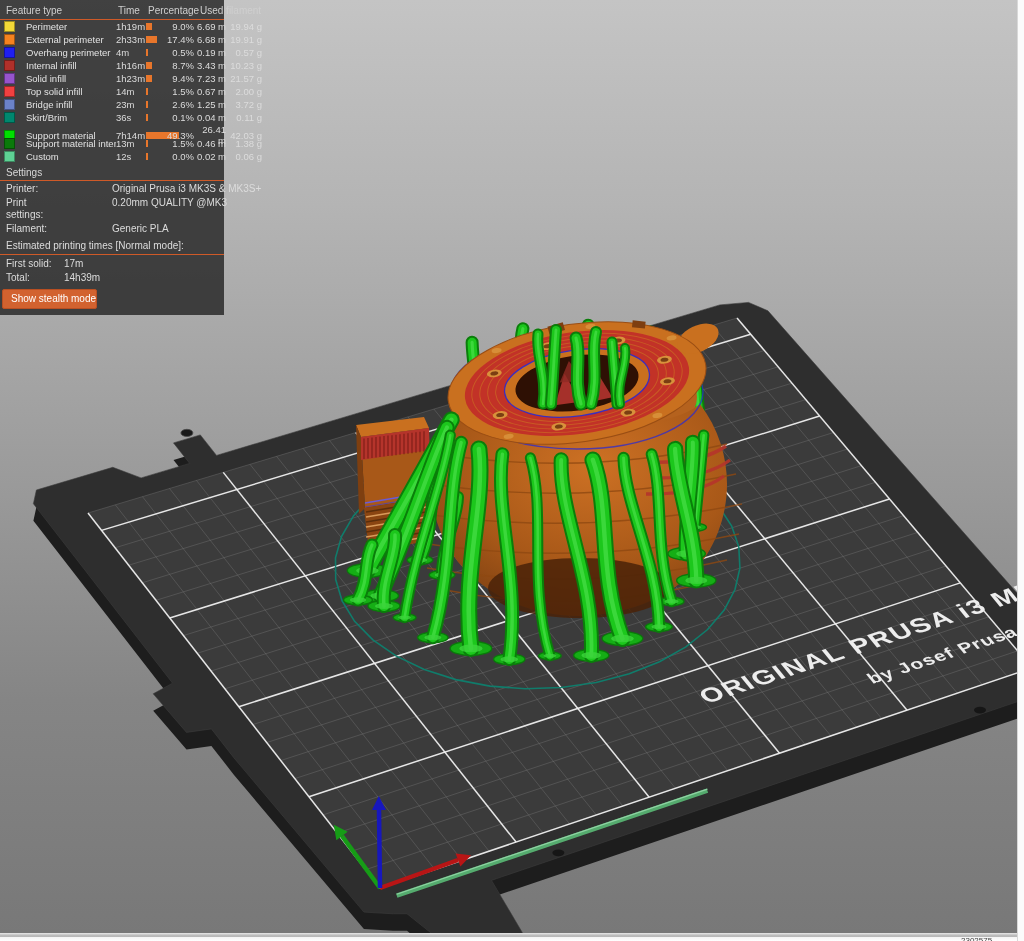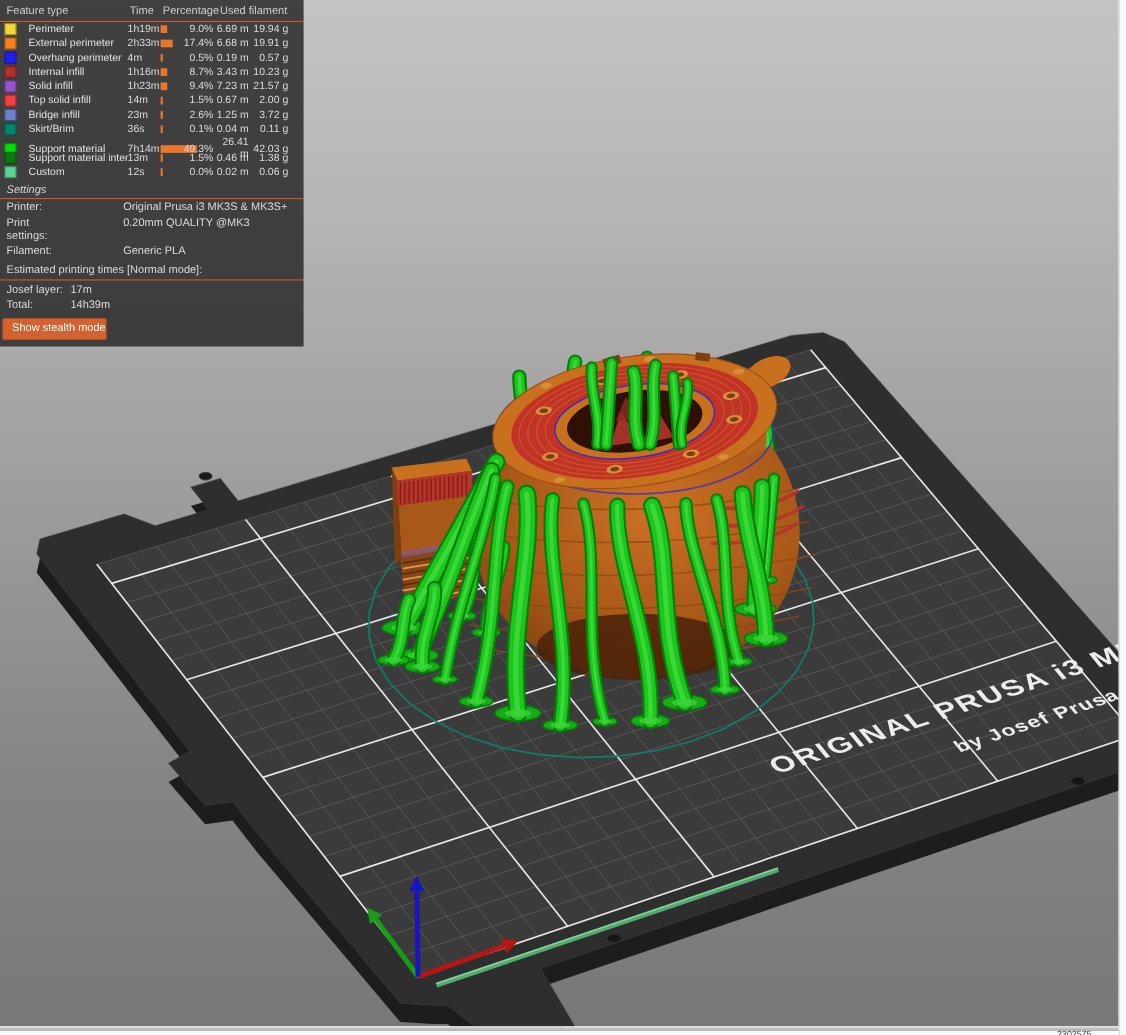--- a/index.html
+++ b/index.html
@@ -9,33 +9,33 @@
   #viewport{position:absolute;left:0;top:0;width:1017px;height:933px;
     background:linear-gradient(180deg,#c4c4c4 0%,#b4b4b4 22%,#9a9a9a 52%,#858585 75%,#787878 100%);}
   #scene{position:absolute;left:0;top:0;}
   
   #right-strip{position:absolute;right:0;top:0;width:7px;height:941px;background:#fbfbfb;border-left:1px solid #d8d8d8;box-sizing:border-box;}
   
   #bottom-strip{position:absolute;left:0;top:933px;width:1017px;height:8px;overflow:hidden;
     background:linear-gradient(180deg,#e9e9e9 0%,#bcbcbc 30%,#b6b6b6 55%,#f6f6f6 56%,#ffffff 100%);}
   #corner-status{position:absolute;left:961px;top:3px;font-size:8px;color:#3a3a3a;letter-spacing:0px;}
   
-  #legend-panel{position:absolute;left:0;top:0;width:276px;background:rgba(45,45,45,0.87);
+  #legend-panel{position:absolute;left:0;top:0;width:224px;background:rgba(45,45,45,0.87);
     color:#dcdcdc;font-size:10px;padding-bottom:6px;z-index:5;}
   .lg-header{display:grid;grid-template-columns:112px 30px 52px 68px;padding:5px 6px 3px 6px;
     border-bottom:1px solid #cf5a28;color:#cfcfcf;}
   .lg-row{display:grid;grid-template-columns:22px 90px 30px 50px 34px 36px;align-items:center;height:13px;padding-left:4px;}
   .lg-swatch{width:11px;height:11px;border:1px solid rgba(0,0,0,.35);box-sizing:border-box;}
   .lg-label{white-space:nowrap;overflow:hidden;font-size:9.5px;color:#e2e2e2;}
   .lg-time{font-size:9.5px;}
   .lg-barcell{position:relative;height:13px;}
   .lg-bar{position:absolute;left:0;top:3px;height:7px;background:#e8762b;}
   .lg-pct{position:absolute;right:2px;top:1px;font-size:9.5px;}
   .lg-m,.lg-g{text-align:right;font-size:9.5px;padding-right:4px;}
-  .lg-section{padding:4px 6px 2px 6px;border-bottom:1px solid #cf5a28;color:#d8d8d8;font-style:italic;}
+  .lg-section{padding:4px 6px 2px 6px;border-bottom:1px solid #cf5a28;color:#d8d8d8;}
   .lg-kv{display:grid;grid-template-columns:58px auto;padding:2px 6px 0 6px;line-height:12px;}
   .lg-kv .v{white-space:nowrap;margin-left:48px;}
   .lg-times-title{padding:5px 6px 3px 6px;border-bottom:1px solid #cf5a28;}
   .lg-kv2{display:grid;grid-template-columns:58px auto;padding:3px 6px 0 6px;line-height:11px;}
   #stealth-btn{display:inline-block;margin:6px 0 0 2px;padding:3px 0 4px 8px;background:#d2622f;
     color:#fff;border:1px solid #b94f22;border-radius:2px;font-size:10px;cursor:pointer;}
 </style>
 </head>
 <body>
 
@@ -486,21 +486,21 @@
     <div class="lg-kv">
       <span>Print settings:</span>
       <span class="v">0.20mm QUALITY @MK3</span>
     </div>
     <div class="lg-kv">
       <span>Filament:</span>
       <span class="v">Generic PLA</span>
     </div>
     <div class="lg-times-title">Estimated printing times [Normal mode]:</div>
     <div class="lg-kv2">
-      <span>Josef layer:</span>
+      <span>First solid:</span>
       <span>17m</span>
     </div>
     <div class="lg-kv2">
       <span>Total:</span>
       <span>14h39m</span>
     </div>
     <div id="stealth-btn">Show stealth mode</div>
   </div>
 
   <div id="bottom-strip">

